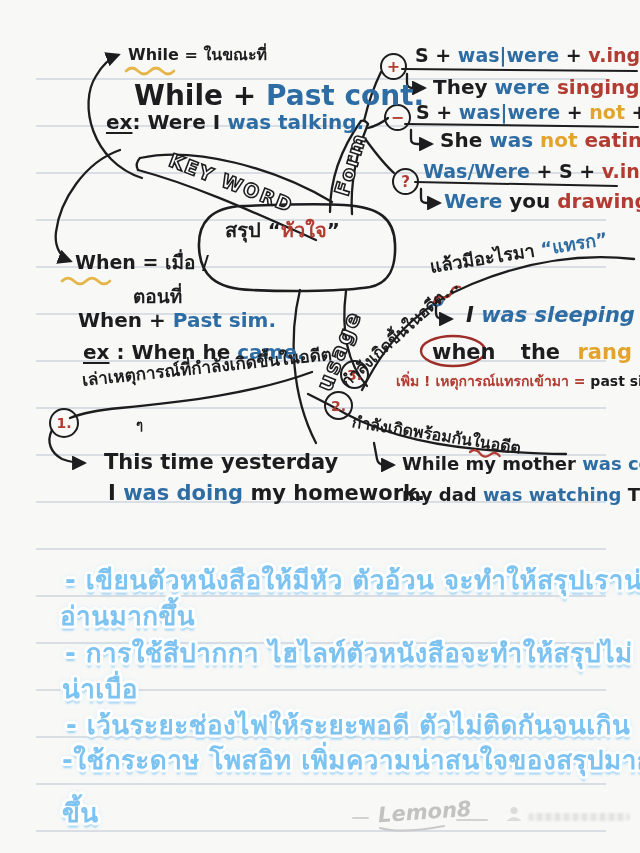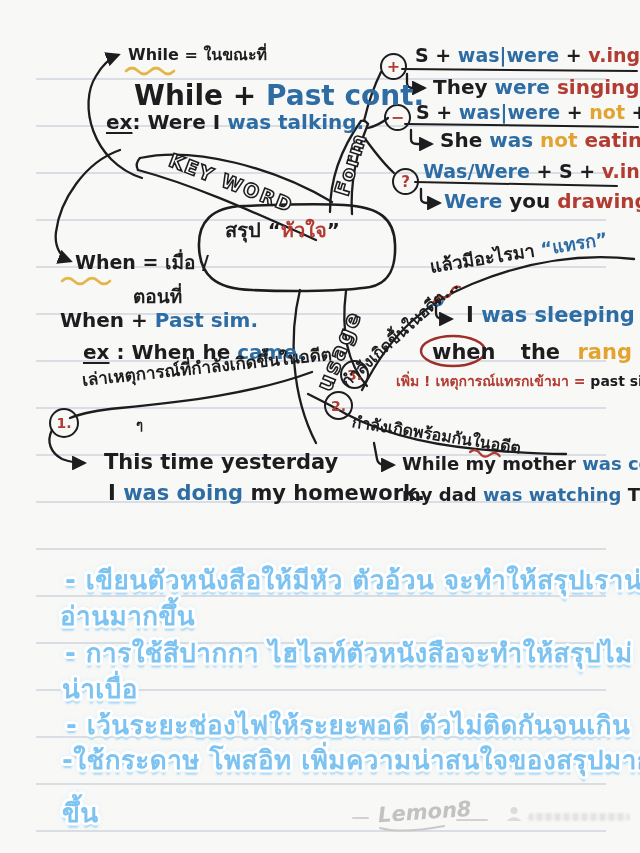--- a/index.html
+++ b/index.html
@@ -140,21 +140,21 @@
   </div>
   <div class="abs hw" style="left:423px;top:160px;font-size:19px;">
     <span class="blue">Was/Were</span><span class="ink"> + S + </span><span class="red">v.ing?</span>
   </div>
   <div class="abs hw" style="left:444px;top:189px;font-size:20px;">
     <span class="blue">Were </span><span class="ink">you </span><span class="red">drawing ?</span>
   </div>
 
   <div class="abs hw" style="left:75px;top:247px;font-size:19px;">When = เมื่อ /</div>
   <div class="abs hw" style="left:133px;top:281px;font-size:19px;">ตอนที่</div>
-  <div class="abs hw" style="left:60px;top:308px;font-size:20px;">
+  <div class="abs hw" style="left:78px;top:308px;font-size:20px;">
     <span class="ink">When +</span>
     <span class="blue">Past sim.</span>
   </div>
   <div class="abs hw" style="left:83px;top:340px;font-size:20px;">
     <span class="ink exlbl">ex</span><span class="ink"> : When he</span>
     <span class="blue">came.</span>
   </div>
 
   <div class="abs hw" style="left:82px;top:366px;font-size:17px;transform:rotate(-6deg);transform-origin:left center;">เล่าเหตุการณ์ที่กำลังเกิดขึ้นในอดีต</div>
   <div class="abs hw" style="left:136px;top:414px;font-size:13px;">ๆ</div>
@@ -168,21 +168,21 @@
     <span class="ink">While my mother </span><span class="blue">was cooking,</span>
   </div>
   <div class="abs hw" style="left:402px;top:484px;font-size:18px;">
     <span class="ink">my dad </span><span class="blue">was watching </span><span class="ink">TV.</span>
   </div>
 
   <div class="abs hw" style="left:352px;top:368px;font-size:16px;transform:rotate(-42deg);transform-origin:left bottom;">กำลังเกิดขึ้นในอดีต...</div>
   <div class="abs hw" style="left:430px;top:252px;font-size:18px;transform:rotate(-9deg);transform-origin:left center;">
     <span class="ink">แล้วมีอะไรมา </span><span class="blue">“แทรก”</span>
   </div>
-  <div class="abs hw" style="left:466px;top:303px;font-size:21px;">
+  <div class="abs hw" style="left:466px;top:303px;font-size:21px;font-style:italic;">
     <span class="ink">I </span><span class="blue">was sleeping</span>
   </div>
   <div class="abs hw" style="left:432px;top:340px;font-size:21px;">
     <span class="ink">when</span>
     <span class="ink" style="margin-left:18px;">the</span>
     <span class="orange" style="margin-left:10px;">rang</span>
     
   </div>
   <div class="abs hw" style="left:396px;top:370px;font-size:14px;">
     <span class="red">เพิ่ม ! เหตุการณ์แทรกเข้ามา = </span><span class="ink">past sim.</span>

